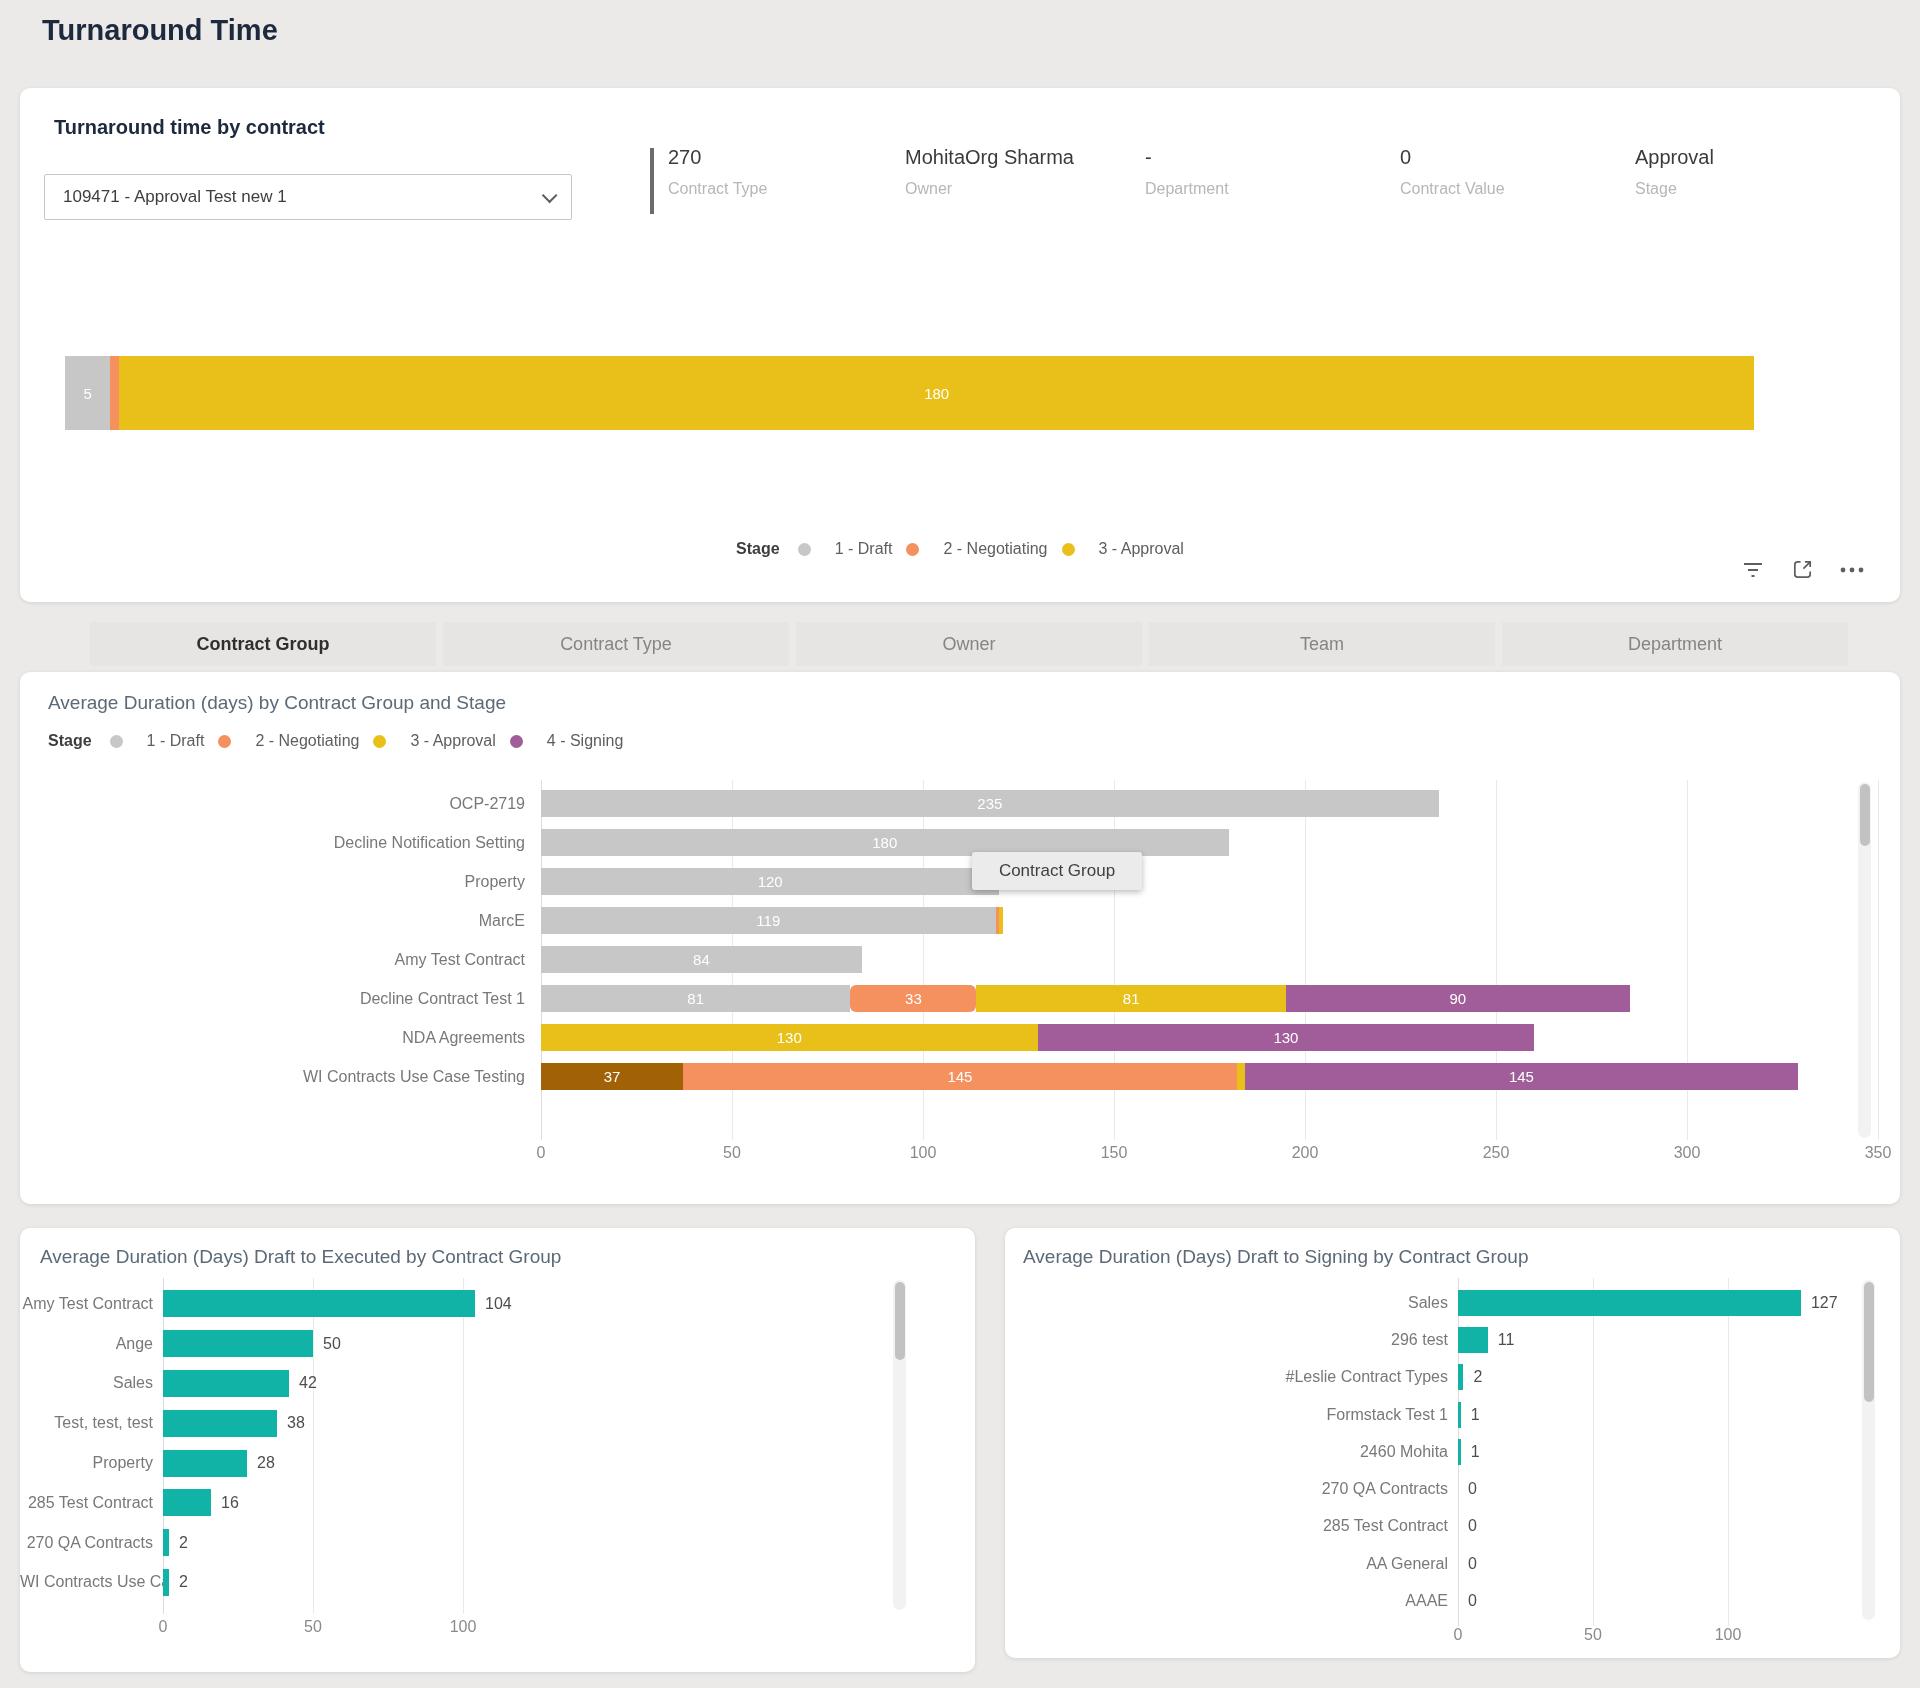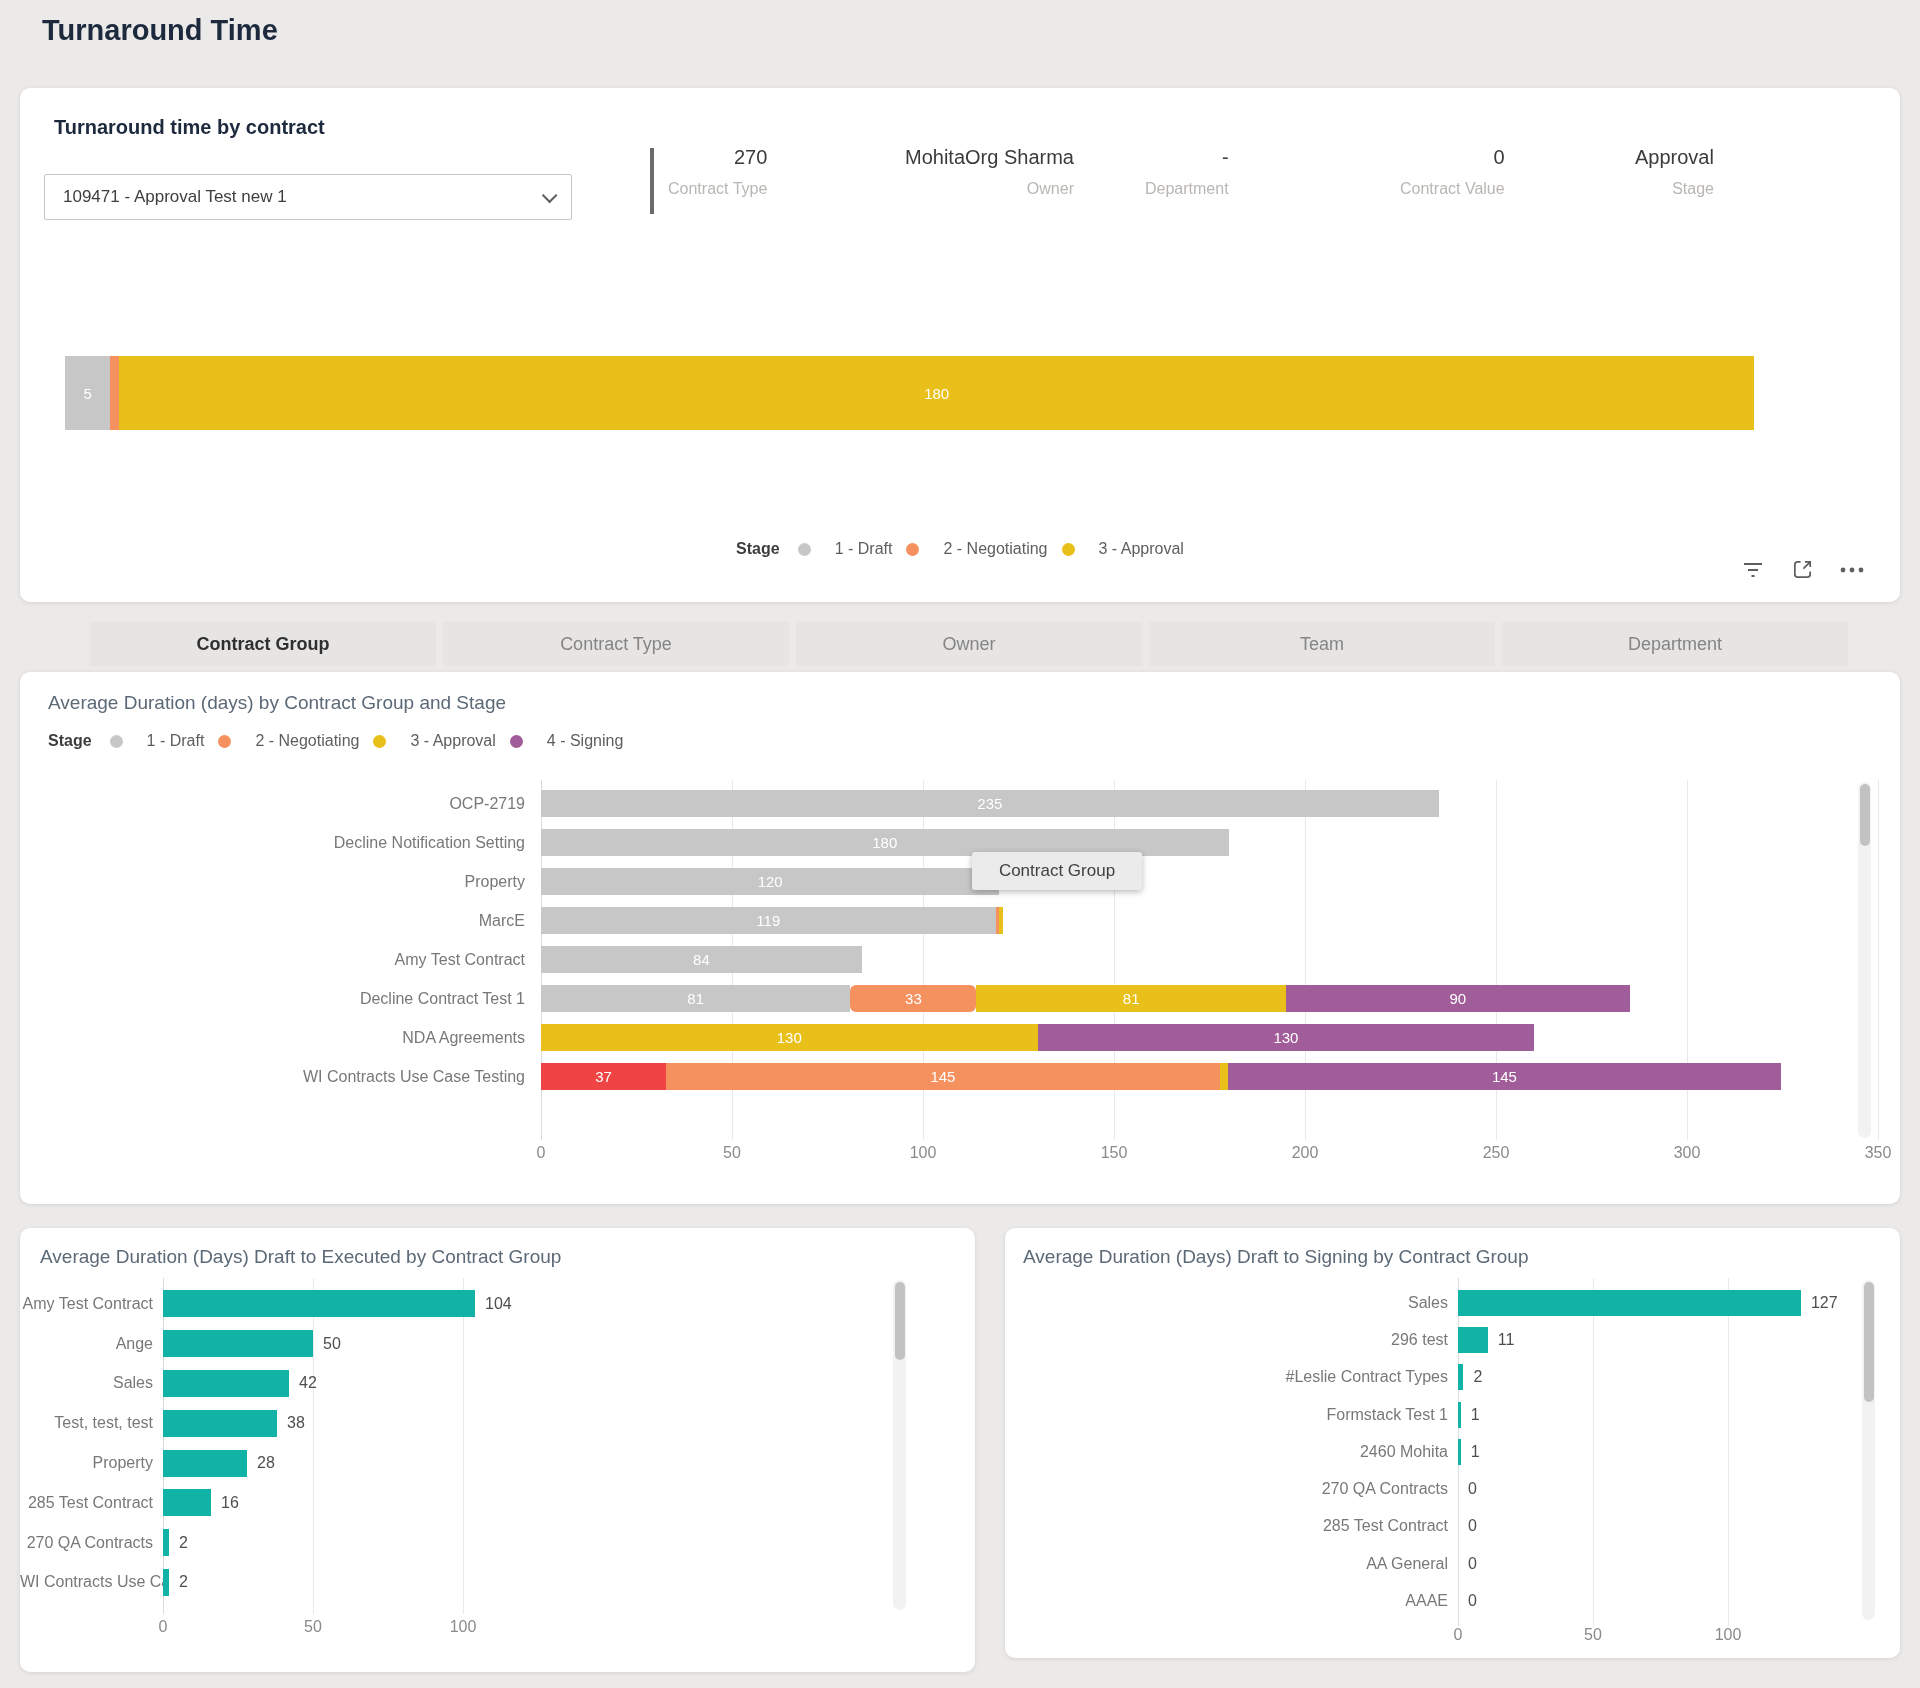--- a/index.html
+++ b/index.html
@@ -2,21 +2,21 @@
 <html><head>
 <meta charset="utf-8">
 <style>
   * { margin:0; padding:0; box-sizing:border-box; }
   body { background:#d8d6d5; }
   .screen { position:relative; width:1920px; height:1688px; background:#ECEAE9;
             font-family:"Liberation Sans", sans-serif; overflow:hidden; }
   .page-title { position:absolute; left:42px; top:14px; font-size:29px; font-weight:700; color:#1D2A3E; }
 
   .card { position:absolute; background:#fff; border-radius:10px; box-shadow:0 1px 4px rgba(0,0,0,.10); }
-  .card-top { left:20px; top:88px;  width:1880px; height:514px;text-align:right; }
+  .card-top { left:20px; top:88px;  width:1880px; height:514px; }
   .card-mid { left:20px; top:672px; width:1880px; height:532px; }
   .card-bl  { left:20px; top:1228px; width:955px; height:444px;padding-left:44px; }
   .card-br  { left:1005px; top:1228px; width:895px; height:430px; }
 
   .card-top h2 { position:absolute; left:34px; top:28px; font-size:20px; font-weight:700; color:#1D2A3E; }
 
   .dropdown { position:absolute; left:24px; top:86px; width:528px; height:46px; border:1px solid #C8C6C4;
               border-radius:2px; background:#fff; display:flex; align-items:center; padding:0 18px;
               font-size:17px; color:#3F3E3D; cursor:pointer; }
   .dropdown .chev { margin-left:auto; width:11px; height:11px; border-right:2px solid #605E5C;
@@ -292,21 +292,21 @@
               <span class="seg-label">130</span>
             </div>
             <div class="seg" style="width: 496.6px; background: rgb(161, 93, 153);">
               <span class="seg-label">130</span>
             </div>
           </div>
         </div>
         <div class="mrow">
           <div class="mcat">WI Contracts Use Case Testing</div>
           <div class="mbar">
-            <div class="seg" style="width: 125px; background: #ef4444;">
+            <div class="seg" style="width: 142px; background: #a16207;">
               <span class="seg-label">37</span>
             </div>
             <div class="seg" style="width: 553.9px; background: rgb(244, 145, 94);">
               <span class="seg-label">145</span>
             </div>
             <div class="seg" style="width: 7.64px; background: rgb(233, 192, 25);"></div>
             <div class="seg" style="width: 553.9px; background: rgb(161, 93, 153);">
               <span class="seg-label">145</span>
             </div>
           </div>

